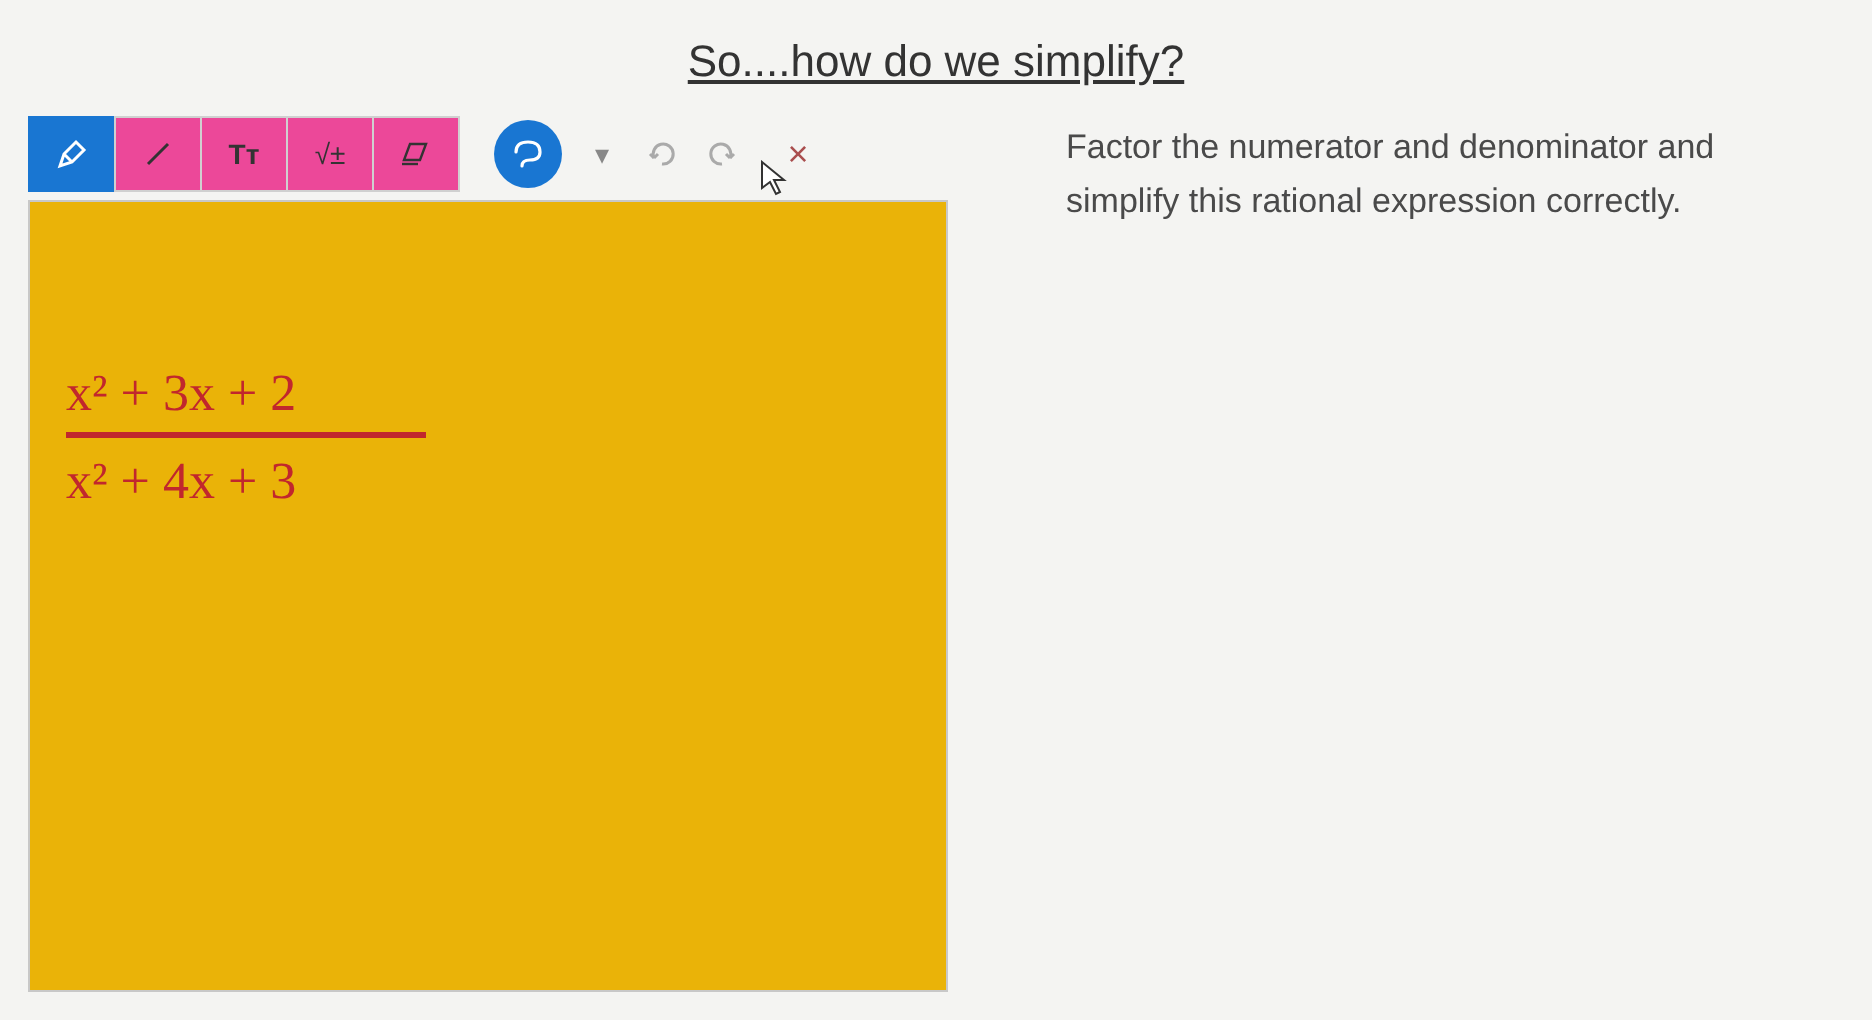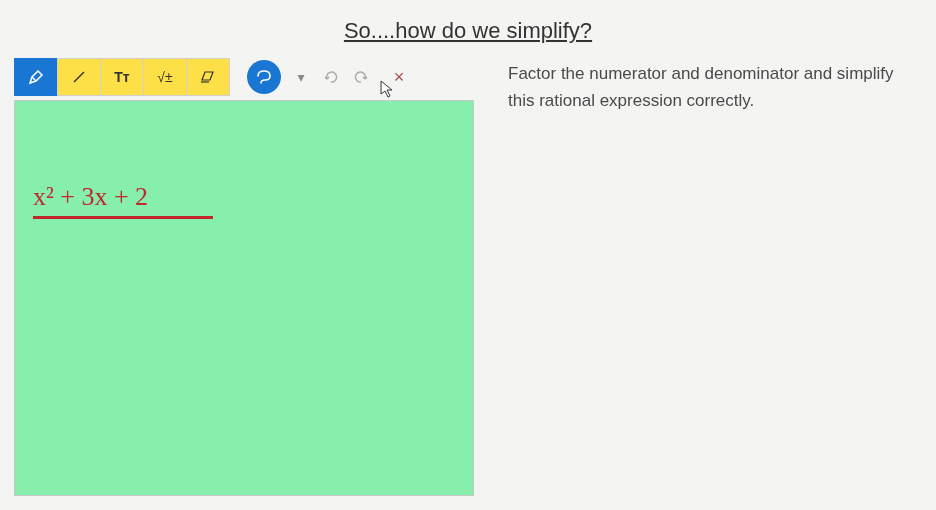--- a/index.html
+++ b/index.html
@@ -28,21 +28,21 @@
       left: 14px;
       display: flex;
       align-items: center;
       gap: 0;
       height: 38px;
     }
     .tool-btn {
       width: 44px;
       height: 38px;
       border: 1px solid #d0d0d0;
-      background: #fde047;
+      background: #ec4899;
       display: flex;
       align-items: center;
       justify-content: center;
       margin-right: -1px;
       cursor: pointer;
     }
     .tool-btn.active {
       background: #1976d2;
       border-color: #1976d2;
       color: #fff;
@@ -79,32 +79,32 @@
       font-size: 18px;
       cursor: pointer;
     }
     .canvas {
       position: absolute;
       top: 100px;
       left: 14px;
       width: 460px;
       height: 396px;
       border: 1px solid #c8c8c8;
-      background: #86efac;
+      background: #eab308;
     }
     .instructions {
       position: absolute;
       top: 60px;
       left: 508px;
       right: 20px;
       font-size: 17px;
       color: #4a4a4a;
       line-height: 1.6;
     }
-    .instructions p { margin-bottom: 18px; }
+    .instructions p { margin-bottom: 18px; margin-left: 25px; }
     .handwriting {
       position: absolute;
       top: 80px;
       left: 18px;
       font-family: "Comic Sans MS", cursive;
       color: #c1272d;
       font-size: 26px;
       line-height: 1.2;
     }
     .frac-line {
@@ -174,18 +174,19 @@
 <div class="cursor-icon">
   <svg width="14" height="18" viewBox="0 0 14 18">
       <path d="M1 1 L1 14 L5 11 L8 17 L10 16 L7 10 L12 10 Z" fill="#fff" stroke="#333" stroke-width="1"></path>
     </svg>
 </div>
 
 <div class="canvas">
   <div class="handwriting">
     <div>x² + 3x + 2</div>
     <div class="frac-line"></div>
+    <div>x² + 4x + 3</div>
   </div>
 </div>
 
 <div class="instructions">
   <p>Factor the numerator and denominator and simplify this rational expression correctly.</p>
 </div>
 
 </body></html>

